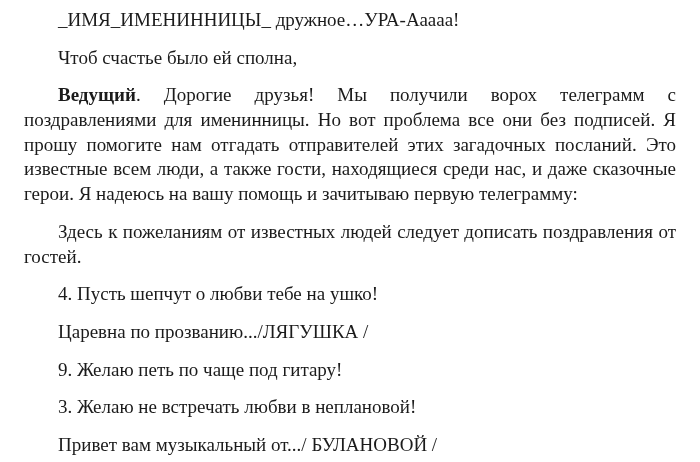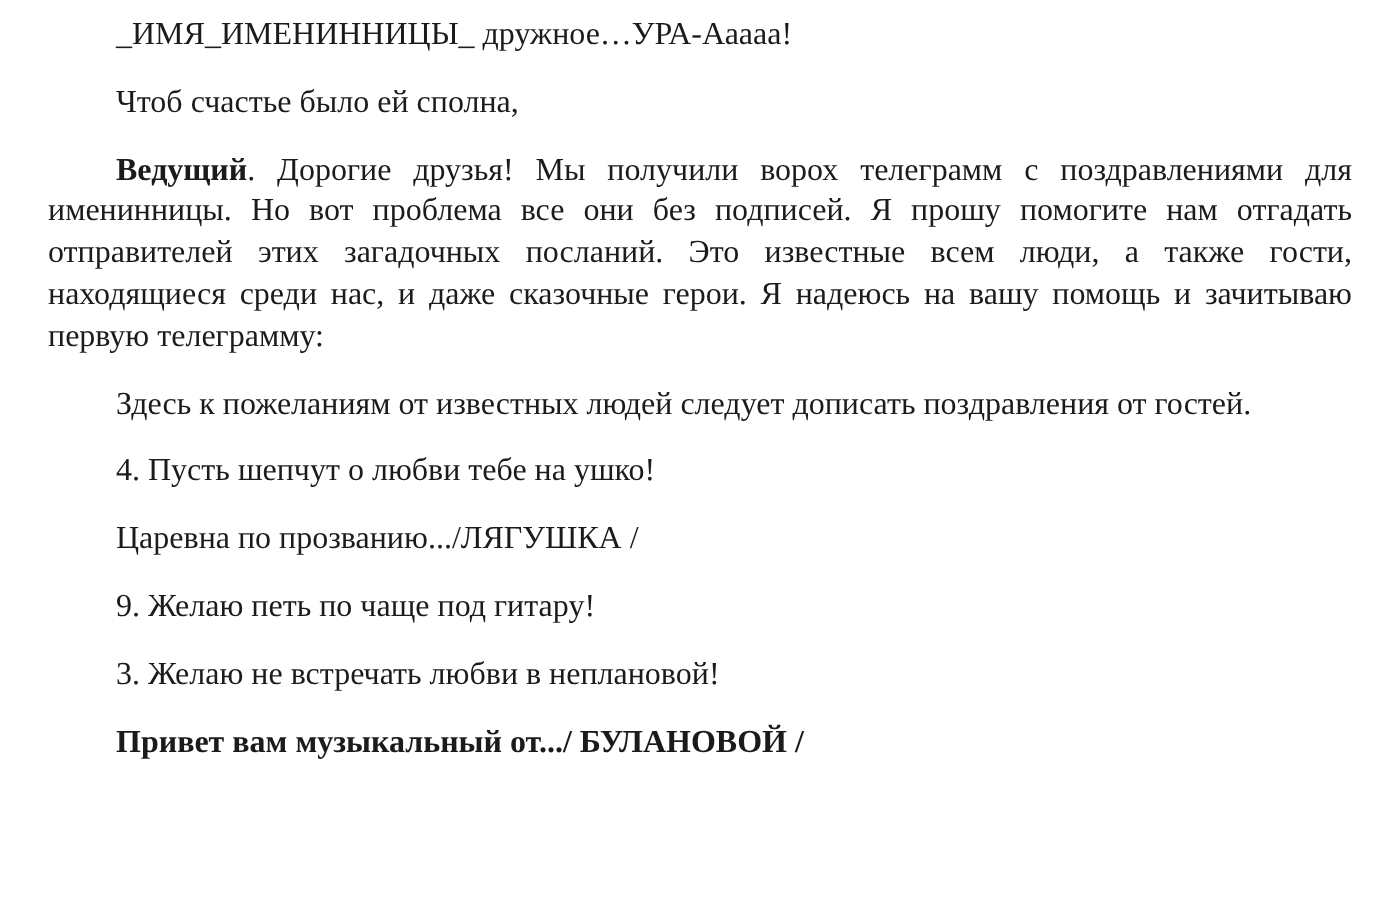--- a/index.html
+++ b/index.html
@@ -15,36 +15,35 @@
     overflow: hidden;
   }
   .page {
     width: 700px;
     height: 462px;
     box-sizing: border-box;
     padding: 6px 24px 0 24px;
     background: #ffffff;
   }
   .para {
-    font-size: 16px;
+    font-size: 19px;
     line-height: 1.30;
     text-align: justify;
     text-justify: inter-word;
     margin: 0 0 13px 0;
     color: #1b1b1b;
   }
   .para.indent {
     text-indent: 34px;
   }
   .para.no-justify {
     text-align: left;
   }
   .para.tight {
     margin-bottom: 12px;
-    font-weight: bold;
   }
   .bold {
     font-weight: bold;
   }
   .first-line {
     margin-top: 2px;
   }
 </style>
 </head>
 <body>

